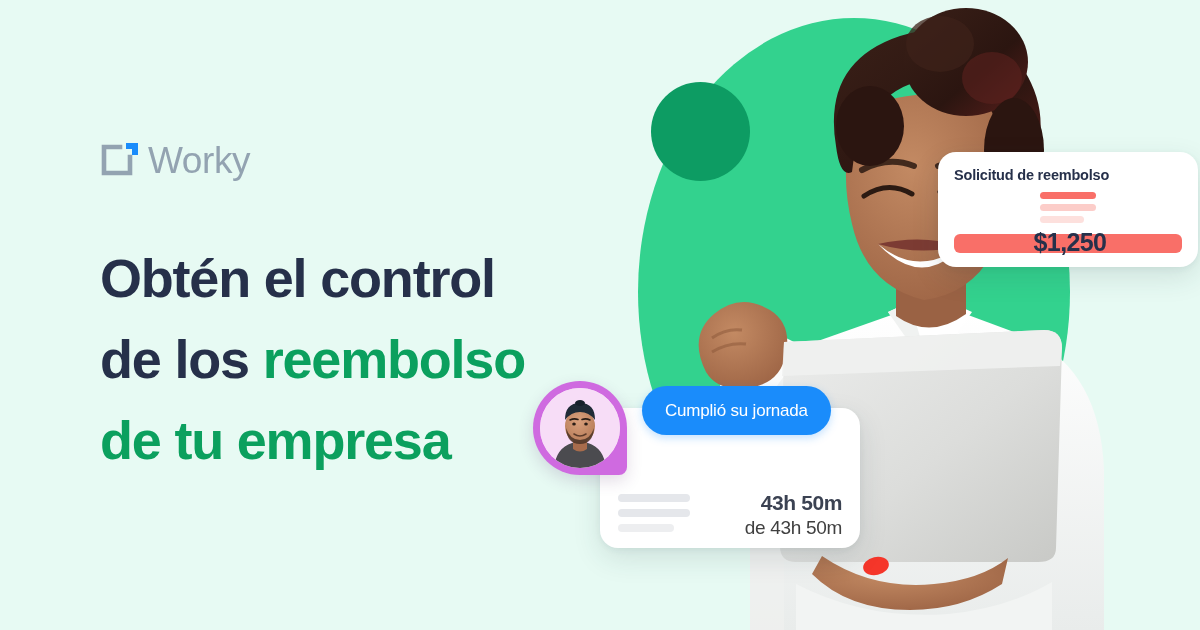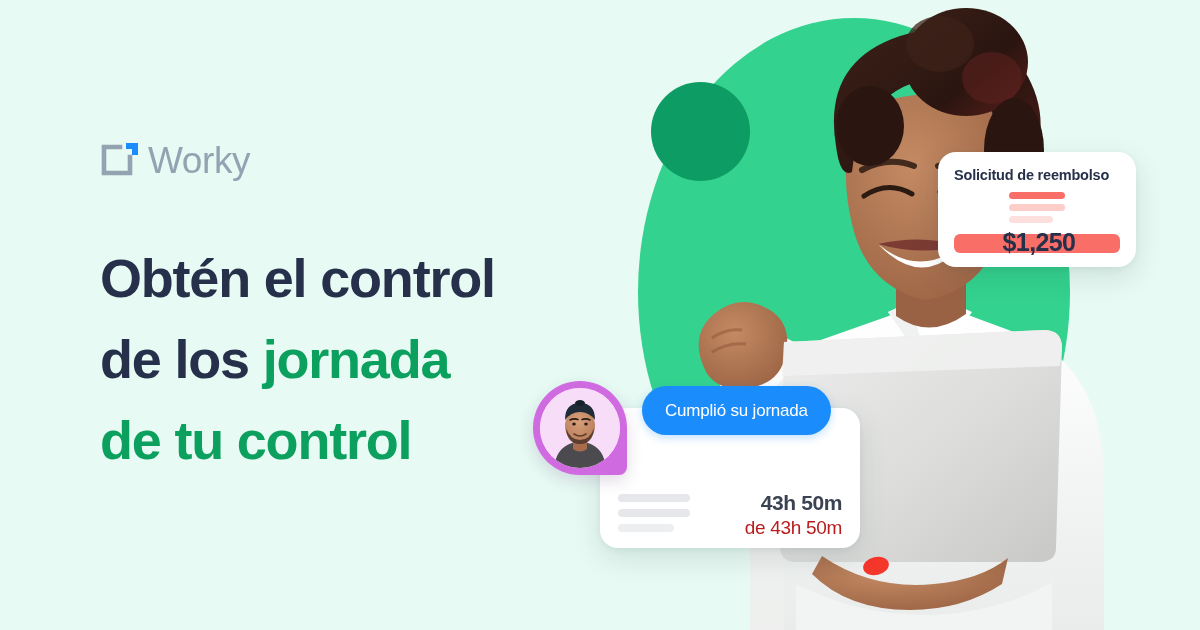--- a/index.html
+++ b/index.html
@@ -74,21 +74,21 @@
   .card {
     position: absolute;
     background: #ffffff;
     border-radius: 18px;
     box-shadow: 0 10px 28px rgba(40,60,70,.13), 0 2px 6px rgba(40,60,70,.06);
   }
 
   
   #card-reembolso {
     left: 938px; top: 152px;
-    width: 198px; height: 115px;
+    width: 260px; height: 115px;
     padding: 15px 16px 14px 16px;
   }
   .reembolso-title {
     font-size: 14.5px;
     font-weight: 700;
     color: #26304a;
     letter-spacing: -0.2px;
     white-space: nowrap;
   }
   .reembolso-body {
@@ -156,21 +156,21 @@
   .jornada-main {
     font-size: 21px;
     font-weight: 700;
     color: #3b4252;
     letter-spacing: -0.4px;
     line-height: 1.15;
   }
   .jornada-sub {
     font-size: 19px;
     font-weight: 400;
-    color: #b91c1c;
+    color: #404040;
     letter-spacing: -0.3px;
     line-height: 1.25;
     margin-top: 1px;
   }
 
   
   #avatar-bubble {
     position: absolute;
     left: 533px; top: 381px;
     width: 94px; height: 94px;
@@ -272,22 +272,22 @@
     <div class="brand">
       <svg class="brand-mark" viewBox="0 0 42 42">
         <path d="M4 8 H20 M4 8 V34 H30 V18" fill="none" stroke="#93a3b1" stroke-width="4.6" stroke-linecap="square" stroke-linejoin="miter"></path>
         <path d="M26 4 H38 V16 L32 16 V10 H26 Z" fill="#1a8cfb"></path>
       </svg>
       <span class="brand-word">Worky</span>
     </div>
 
     <h1 class="headline">
       <span class="hl-line">Obtén el control</span>
-      <span class="hl-line"><span>de los </span><span class="hl-accent">jornada</span></span>
-      <span class="hl-line hl-accent">de tu control</span>
+      <span class="hl-line"><span>de los </span><span class="hl-accent">reembolso</span></span>
+      <span class="hl-line hl-accent">de tu empresa</span>
     </h1>
 
   </div>
 
   <div class="card" id="card-reembolso">
     <div class="reembolso-title">Solicitud de reembolso</div>
     <div class="reembolso-body">
       <div class="skel-col">
         <div class="skel-bar s1"></div>
         <div class="skel-bar s2"></div>

